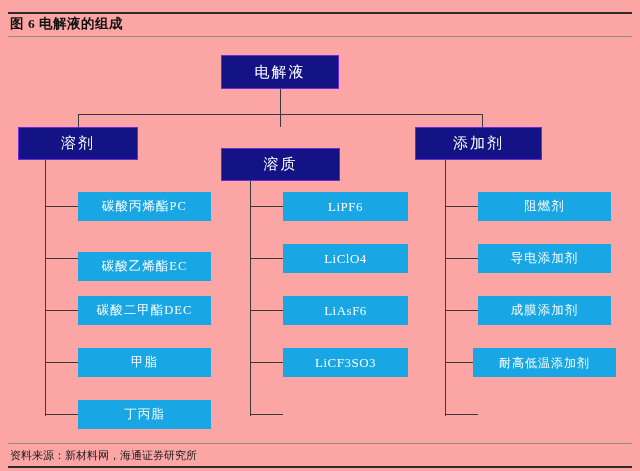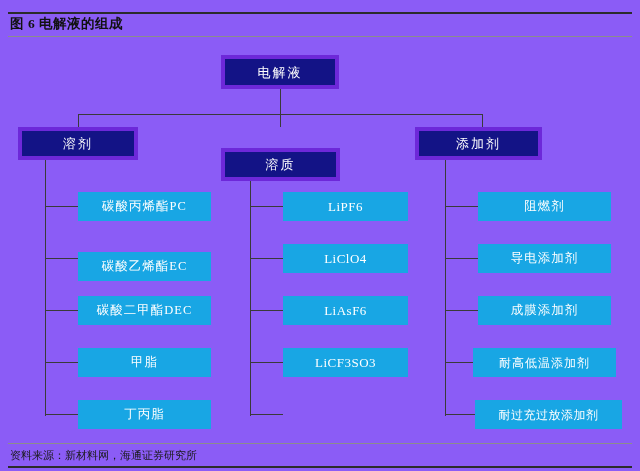--- a/index.html
+++ b/index.html
@@ -4,21 +4,21 @@
 <style>
   html, body {
     margin: 0;
     padding: 0;
     background: #ffffff;
   }
   #page {
     position: relative;
     width: 640px;
     height: 471px;
-    background: #8b5cf6;
+    background: #fca5a5;
     font-family: "Liberation Serif", "DejaVu Serif", serif;
     overflow: hidden;
   }
 
   
   .rule {
     position: absolute;
     left: 8px;
     width: 624px;
     background: #4a4a4a;
@@ -58,22 +58,22 @@
     align-items: center;
     justify-content: center;
     color: #ffffff;
     text-align: center;
     white-space: nowrap;
     line-height: 1;
   }
   .node-root,
   .node-branch {
     background: #131386;
-    border: 4px solid #6d28d9;
-    font-size: 13px;
+    border: 1px solid #6d28d9;
+    font-size: 15px;
     letter-spacing: 2px;
   }
   .node-leaf {
     background: #18A6E4;
     border: none;
     font-size: 12.5px;
     letter-spacing: 1px;
   }
   .node-leaf.latin { letter-spacing: 0.5px; font-size: 13px; }
 
@@ -171,21 +171,18 @@
   </div>
   <div class="node node-leaf" style="left:478px; top:244px; width:133px; height:29px;">
     <span>导电添加剂</span>
   </div>
   <div class="node node-leaf" style="left:478px; top:296px; width:133px; height:29px;">
     <span>成膜添加剂</span>
   </div>
   <div class="node node-leaf" style="left:473px; top:348px; width:143px; height:29px; font-size:12px;">
     <span>耐高低温添加剂</span>
   </div>
-  <div class="node node-leaf" style="left:475px; top:400px; width:147px; height:29px; font-size:12px; letter-spacing:0.5px;">
-    <span>耐过充过放添加剂</span>
-  </div>
 
   <div class="rule rule-foot-top"></div>
   <div id="source-note">资料来源：新材料网，海通证券研究所</div>
   <div class="rule rule-foot-bottom"></div>
 
 </div>
 
 </body></html>

